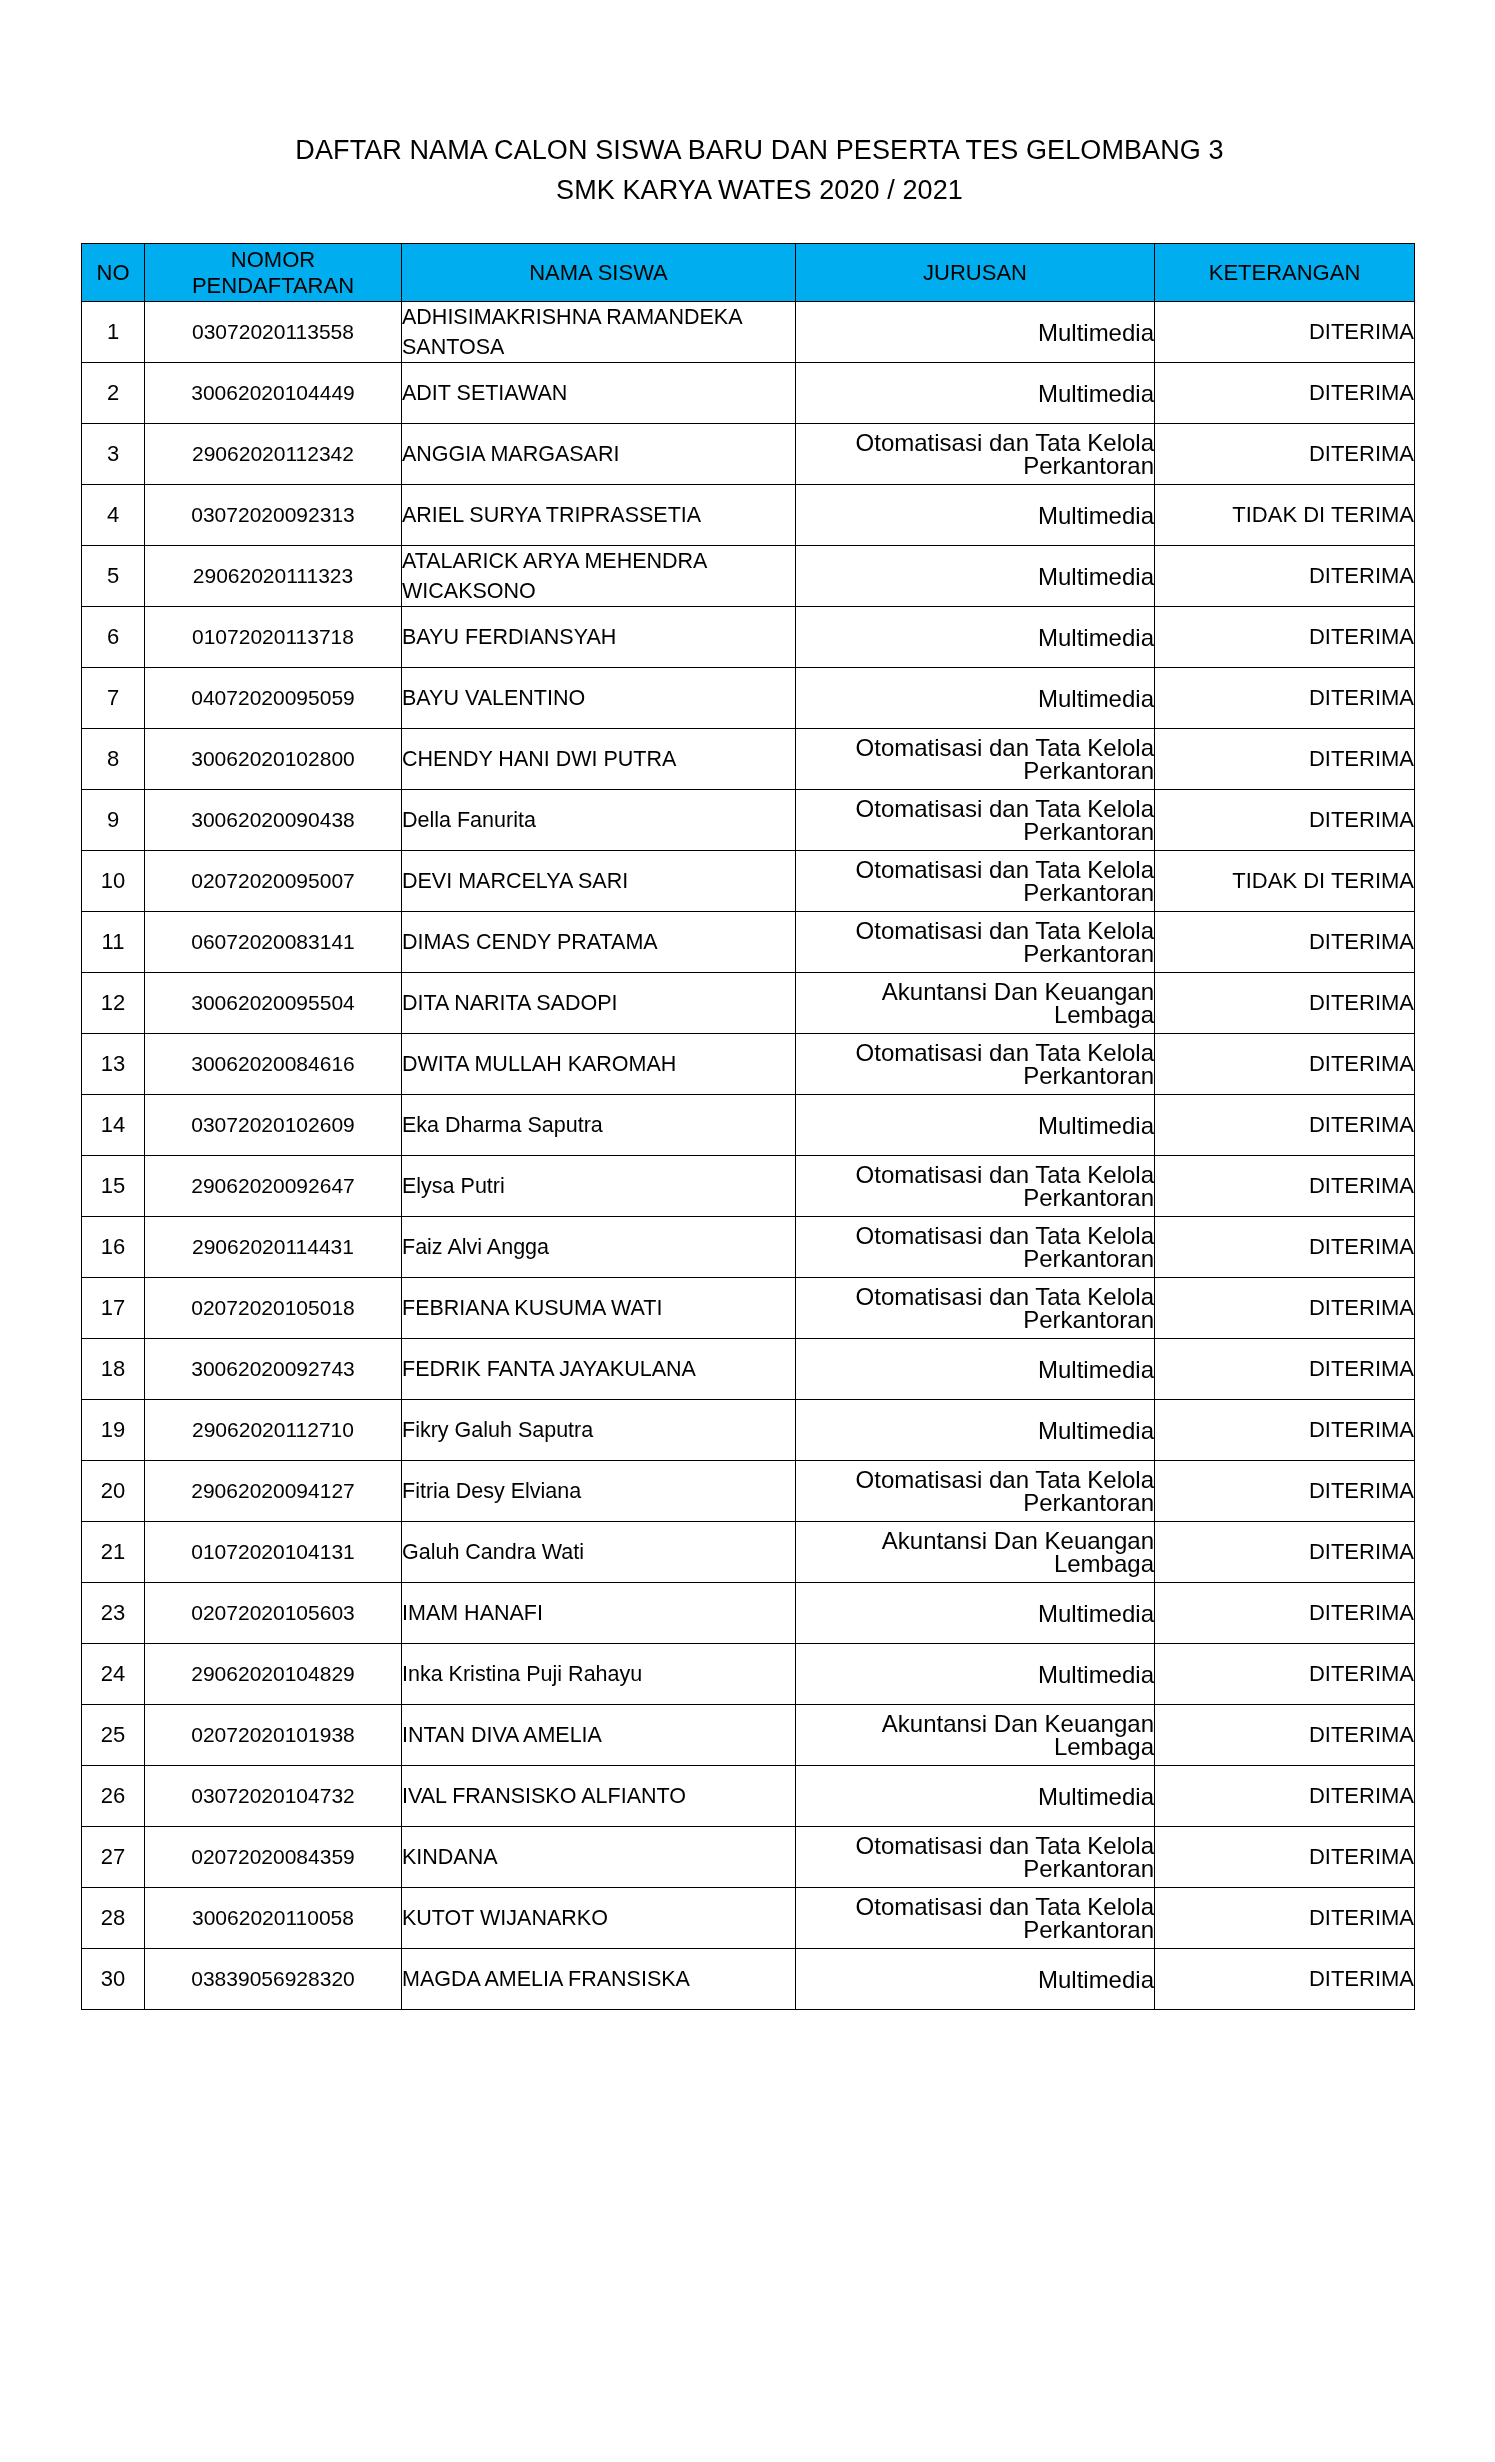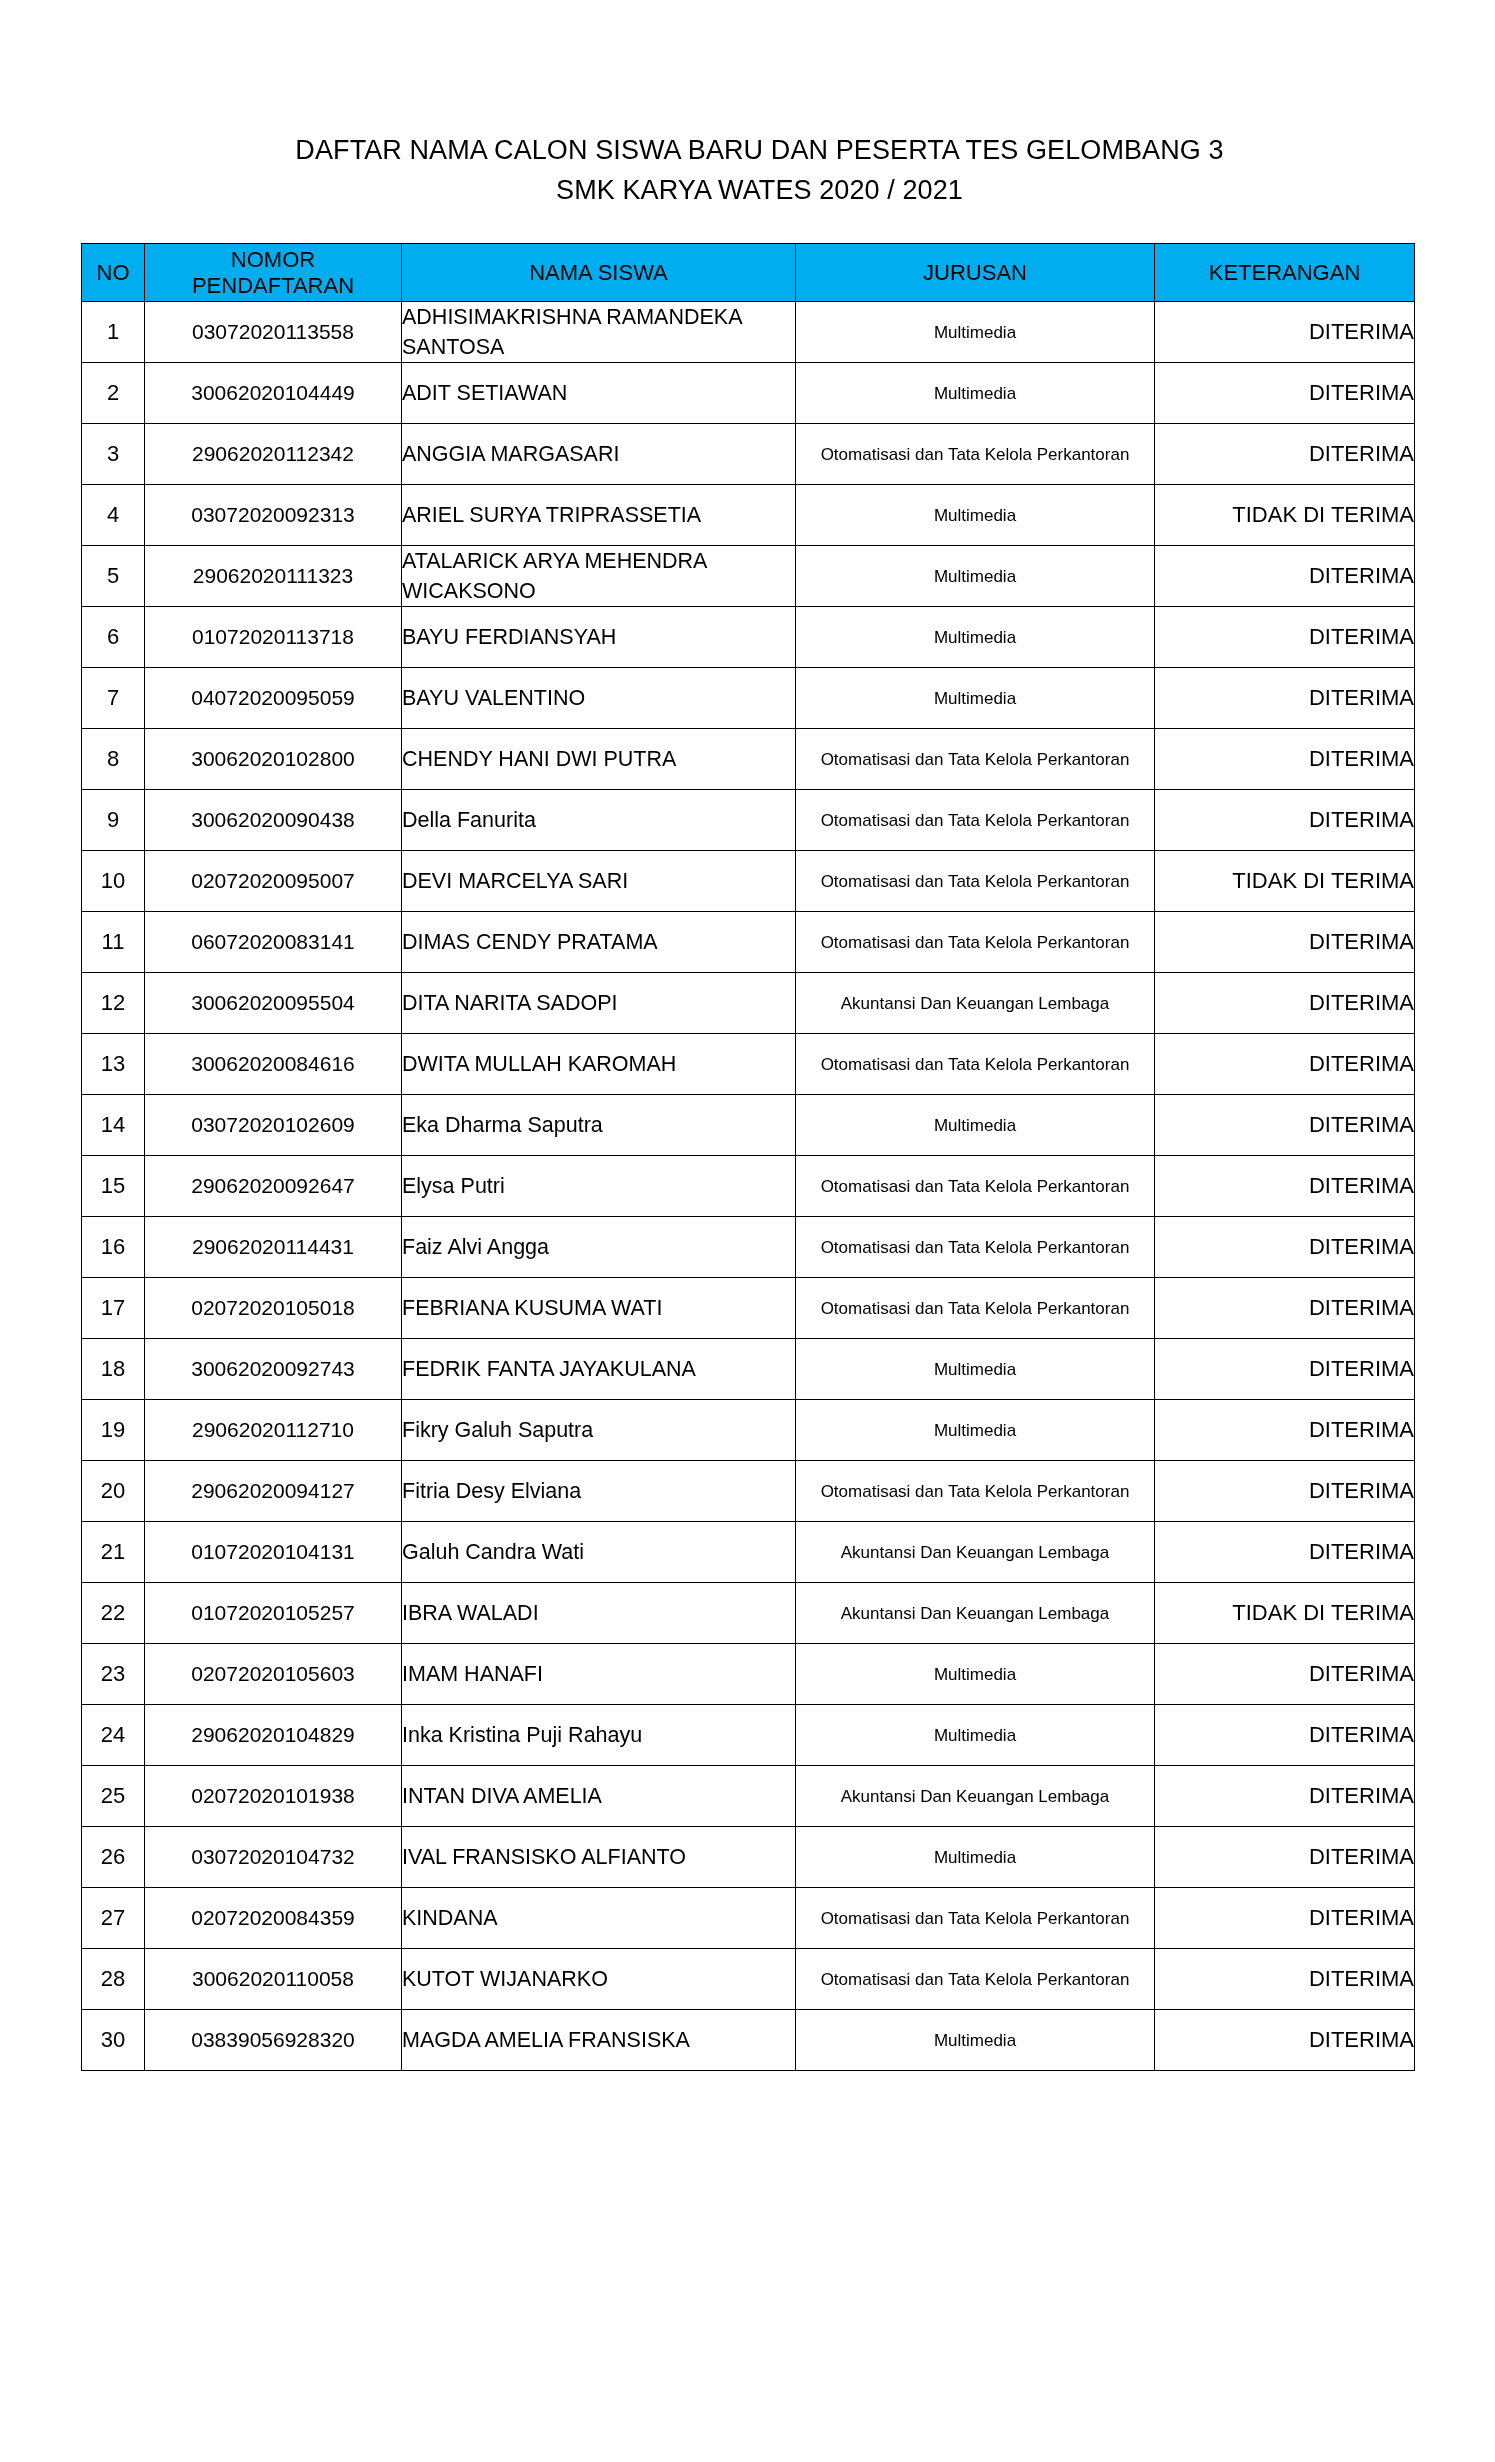--- a/index.html
+++ b/index.html
@@ -91,22 +91,22 @@
     font-size: 21px;
   }
   td.cell-name {
     text-align: left;
     font-size: 21.5px;
     line-height: 30px;
     padding-left: 8px;
     padding-right: 5.3px;
   }
   td.cell-major {
-    text-align: center;
-    font-size: 17px;
+    text-align: right;
+    font-size: 24px;
     line-height: 23px;
     padding-left: 7px;
     padding-right: 5.3px;
   }
   td.cell-status {
     text-align: right;
     font-size: 22px;
     padding-left: 8px;
     padding-right: 3.5px;
     white-space: nowrap;
@@ -293,27 +293,20 @@
             <td class="cell-status">DITERIMA</td>
           </tr>
           <tr>
             <td class="cell-no">21</td>
             <td class="cell-reg">01072020104131</td>
             <td class="cell-name">Galuh Candra Wati</td>
             <td class="cell-major">Akuntansi Dan Keuangan Lembaga</td>
             <td class="cell-status">DITERIMA</td>
           </tr>
           <tr>
-            <td class="cell-no">22</td>
-            <td class="cell-reg">01072020105257</td>
-            <td class="cell-name">IBRA WALADI</td>
-            <td class="cell-major">Akuntansi Dan Keuangan Lembaga</td>
-            <td class="cell-status">TIDAK DI TERIMA</td>
-          </tr>
-          <tr>
             <td class="cell-no">23</td>
             <td class="cell-reg">02072020105603</td>
             <td class="cell-name">IMAM HANAFI</td>
             <td class="cell-major">Multimedia</td>
             <td class="cell-status">DITERIMA</td>
           </tr>
           <tr>
             <td class="cell-no">24</td>
             <td class="cell-reg">29062020104829</td>
             <td class="cell-name">Inka Kristina Puji Rahayu</td>

